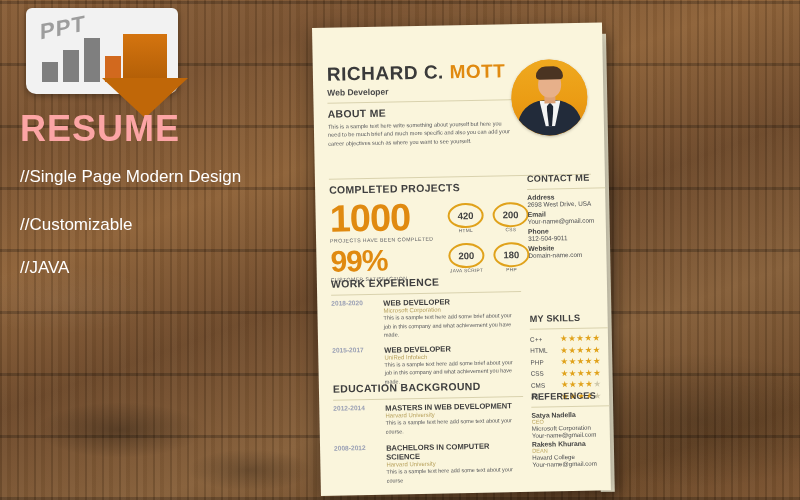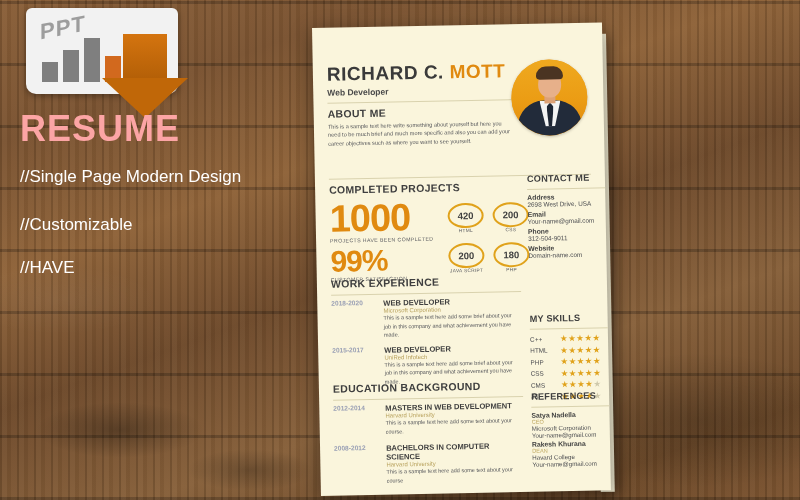--- a/index.html
+++ b/index.html
@@ -174,21 +174,21 @@
   </div>
 
   <div class="arrow">
     <div class="shaft"></div>
     <div class="head"></div>
   </div>
 
   <h1>RESUME</h1>
   <div class="feat f1">//Single Page Modern Design</div>
   <div class="feat f2">//Customizable</div>
-  <div class="feat f3">//HAVE</div>
+  <div class="feat f3">//JAVA</div>
 </div>
 
 <div class="sheet2"></div>
 
 <div class="sheet">
 
   <div class="photo">
     <div class="sky"></div>
     <div class="suit"></div>
     <div class="shirt"></div>

